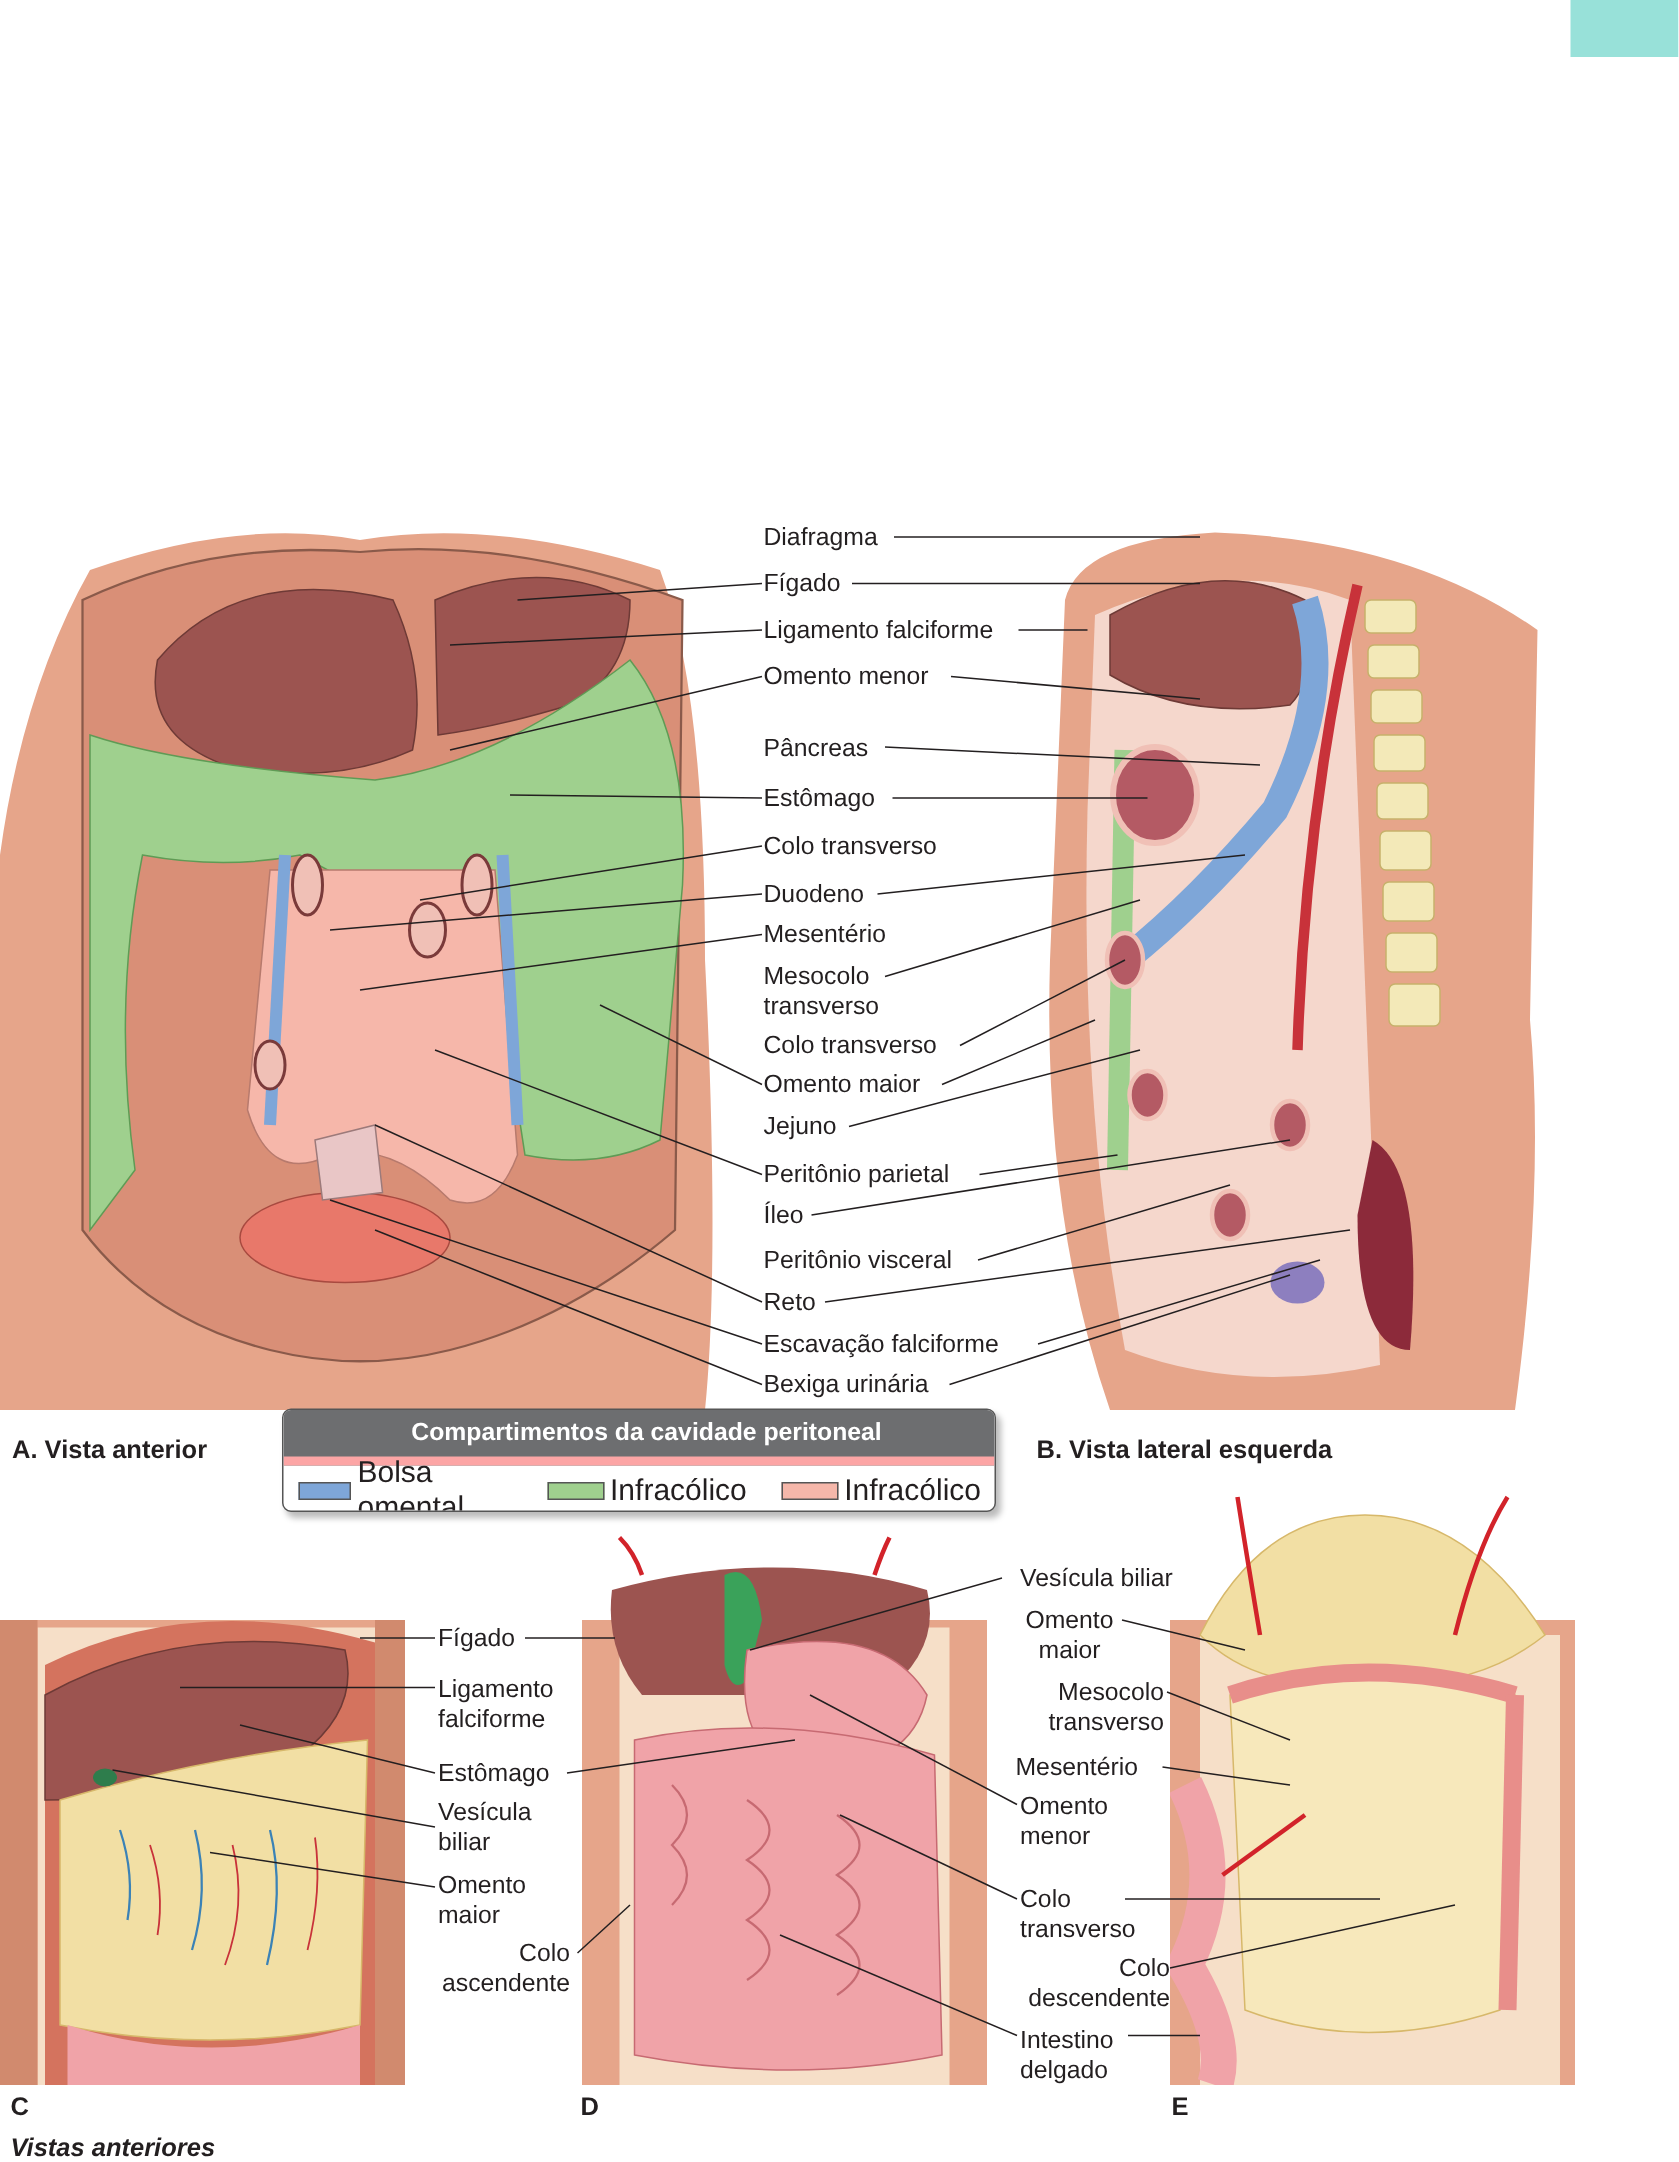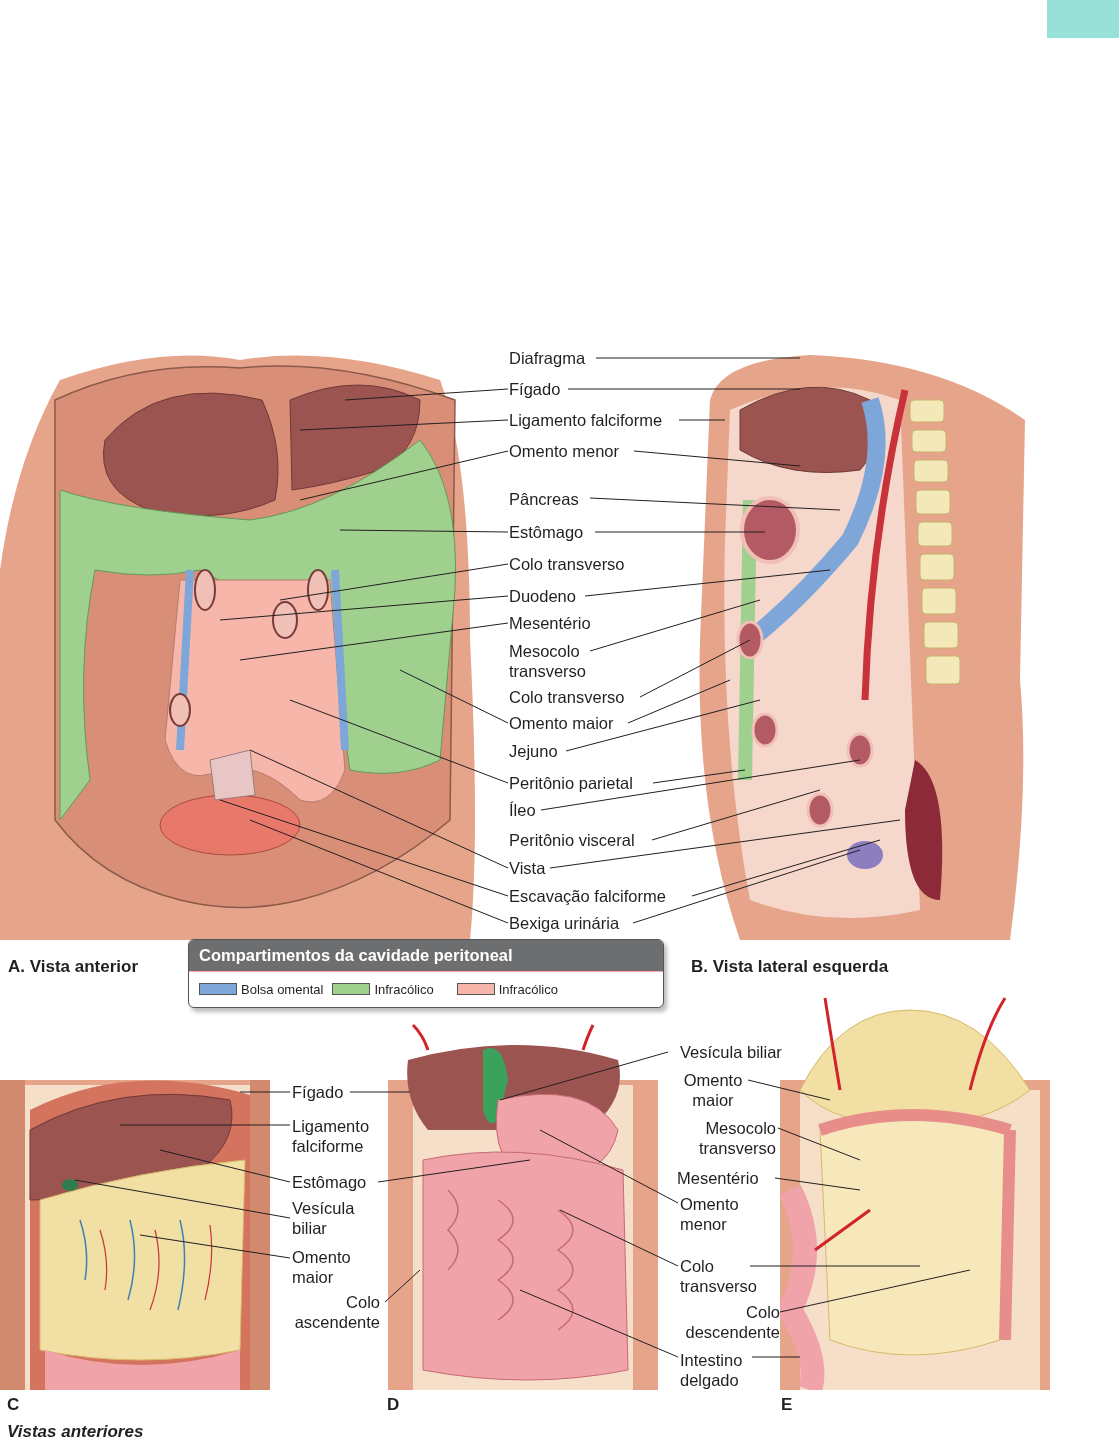--- a/index.html
+++ b/index.html
@@ -5,22 +5,22 @@
   html,body{margin:0;padding:0;background:#ffffff;}
   body{width:1119px;height:1441px;position:relative;overflow:hidden;font-family:"Liberation Sans",sans-serif;color:#231f20;}
   .tab{position:absolute;left:1047px;top:0;width:72px;height:38px;background:#98e1d9;}
   .fig{position:absolute;}
   .fig svg{position:absolute;left:0;top:0;}
   .lbl{position:absolute;font-size:16.5px;line-height:20px;white-space:nowrap;color:#231f20;}
   .lbl.r{text-align:right;}
   .lbl.c{text-align:center;}
   .cap{position:absolute;font-weight:bold;font-size:17px;color:#231f20;}
   .legend{position:absolute;left:188px;top:939px;width:474px;height:67px;border:1px solid #555;border-radius:6px;background:#fff;box-shadow:3px 4px 4px #bbb;overflow:hidden;}
-  .legend .lh{height:31px;background:#6d6e70;color:#fff;font-weight:bold;font-size:16.5px;line-height:31px;padding-left:10px;border-bottom:1px solid #fca5a5;}
-  .legend .lr{display:flex;align-items:center;height:34px;padding-left:10px;font-size:13px;}
+  .legend .lh{height:31px;background:#6d6e70;color:#fff;font-weight:bold;font-size:16.5px;line-height:31px;padding-left:10px;border-bottom:6px solid #fca5a5;text-align:center;}
+  .legend .lr{display:flex;align-items:center;height:34px;padding-left:10px;font-size:20px;}
   .legend .sw{display:inline-block;width:36px;height:10px;border:1px solid #555;margin-right:4px;}
   .legend .it{display:flex;align-items:center;margin-right:9px;}
   .leader{stroke:#231f20;stroke-width:1;fill:none;}
 </style>
 </head>
 <body>
 
 <div class="tab"></div>
 
 <div class="fig" style="left:0;top:340px;width:500px;height:600px;">
@@ -131,21 +131,21 @@
 <div class="lbl" style="left:509px;top:554px;">Colo transverso</div>
 <div class="lbl" style="left:509px;top:586px;text-align:center;">Duodeno</div>
 <div class="lbl" style="left:509px;top:613px;">Mesentério</div>
 <div class="lbl" style="left:509px;top:641px;width:95px;white-space:normal;">Mesocolo transverso</div>
 <div class="lbl" style="left:509px;top:687px;">Colo transverso</div>
 <div class="lbl" style="left:509px;top:713px;">Omento maior</div>
 <div class="lbl" style="left:509px;top:741px;">Jejuno</div>
 <div class="lbl" style="left:509px;top:773px;">Peritônio parietal</div>
 <div class="lbl" style="left:509px;top:800px;">Íleo</div>
 <div class="lbl" style="left:509px;top:830px;">Peritônio visceral</div>
-<div class="lbl" style="left:509px;top:858px;">Vista</div>
+<div class="lbl" style="left:509px;top:858px;">Reto</div>
 <div class="lbl" style="left:509px;top:886px;">Escavação falciforme</div>
 <div class="lbl" style="left:509px;top:913px;">Bexiga urinária</div>
 
 <div class="cap" style="left:8px;top:957px;">A. Vista anterior</div>
 <div class="cap" style="left:691px;top:957px;">B. Vista lateral esquerda</div>
 
 <div class="legend">
   <div class="lh">Compartimentos da cavidade peritoneal</div>
   <div class="lr">
     <span class="it">

